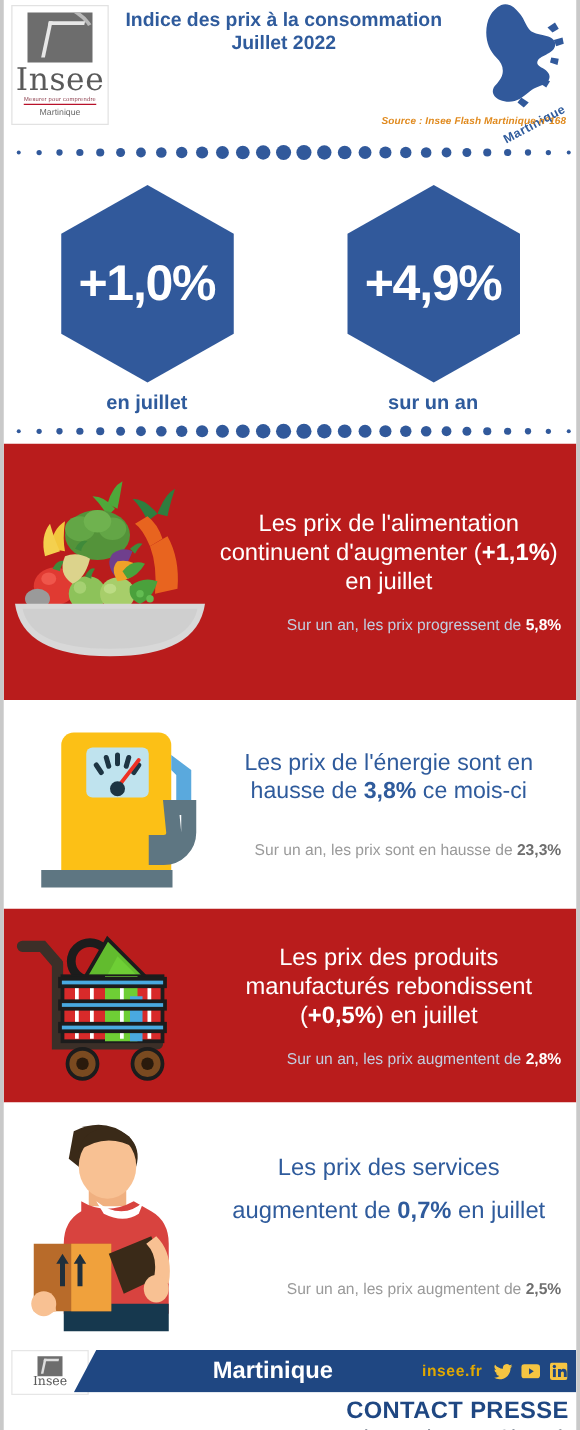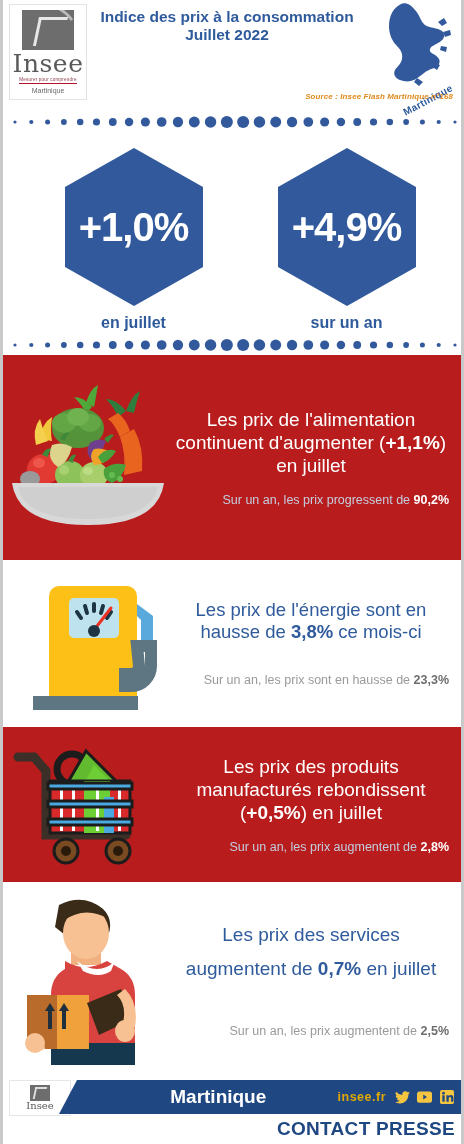--- a/index.html
+++ b/index.html
@@ -81,21 +81,21 @@
     letter-spacing:.1px;
   }
 
   
   .dotrule{height:20px;width:100%;position:relative;}
   .dotrule svg{display:block;}
 
   
   .hexblock{height:203px;position:relative;}
   .hexcol{position:absolute;top:0;width:50%;text-align:center;}
-  .hexcol.left{left:0;margin-left:16px;}
+  .hexcol.left{left:0;}
   .hexcol.right{right:0;}
   .hex{
     width:144px;height:162px;margin:14px auto 0;position:relative;
     display:flex;align-items:center;justify-content:center;
   }
   .hex svg{position:absolute;left:0;top:0;}
   .hex span{
     position:relative;z-index:2;color:#ffffff;
     font-size:40px;font-weight:bold;letter-spacing:-1px;
     line-height:40px;
@@ -345,21 +345,21 @@
         </g>
         <path d="M4 100 L156 100 Q150 142 80 142 Q10 142 4 100 Z" fill="#d8d8d8"></path>
         <path d="M10 104 L150 104 Q143 136 80 136 Q17 136 10 104 Z" fill="#cfcfcf"></path>
       </svg>
     </div>
     <div class="sec-text">
       <div class="sec-head">
         <span>Les prix de l'alimentation continuent d'augmenter (</span><b>+1,1%</b><span>) en juillet</span>
       </div>
       <div class="sec-sub">
-        <span>Sur un an, les prix progressent de </span><b>90,2%</b>
+        <span>Sur un an, les prix progressent de </span><b>5,8%</b>
       </div>
     </div>
   </div>
 
   <div class="section white" id="sec-energy">
     <div class="sec-icon">
       <svg width="150" height="140" viewBox="0 0 150 140" aria-hidden="true">
         <path d="M46 12 h68 a10 10 0 0 1 10 10 v100 h-88 v-100 a10 10 0 0 1 10 -10 z" fill="#fcc016"></path>
         <rect x="20" y="122" width="105" height="14" fill="#5e7682"></rect>
         <rect x="56" y="24" width="50" height="40" rx="5" fill="#bfe3ee"></rect>

